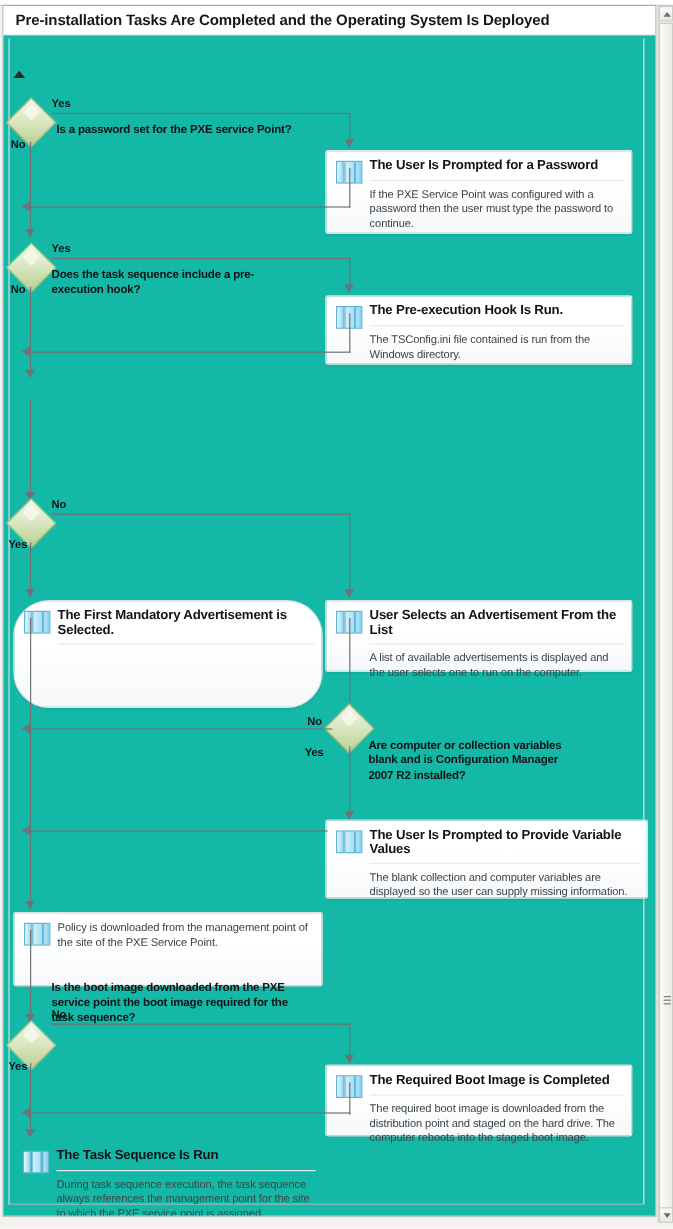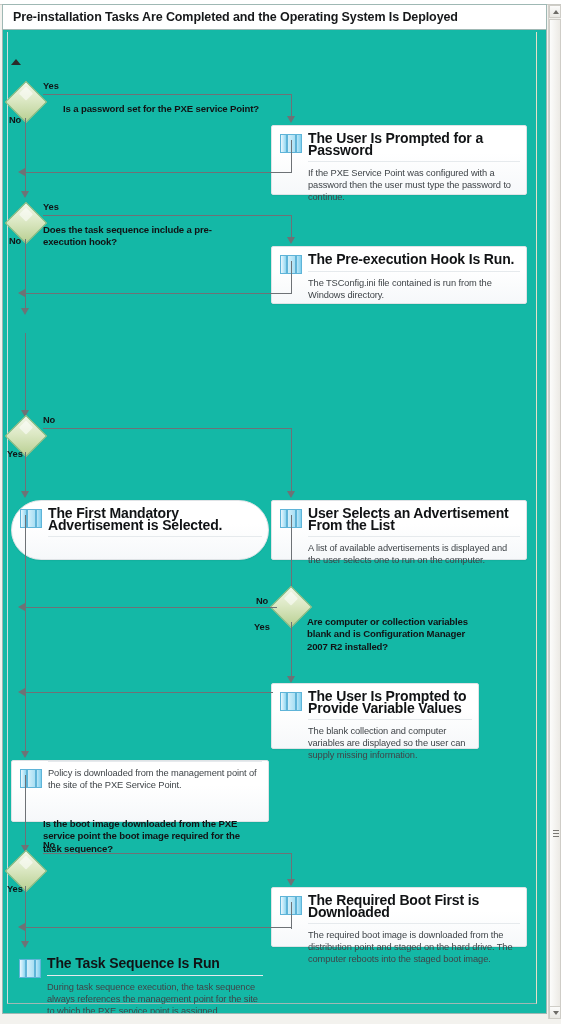--- a/index.html
+++ b/index.html
@@ -115,21 +115,21 @@
 
   .node {
     position:absolute;
     background:linear-gradient(#ffffff 0%, #ffffff 40%, #f6f8fa 100%);
     border:1px solid #dfe3e6;
     border-radius:2px;
     box-sizing:border-box;
     box-shadow:0 1px 1px rgba(0,0,0,0.05);
   }
   .node .ntitle {
-    font-size:14px; font-weight:bold; color:#111315;
+    font-size:11px; font-weight:bold; color:#111315;
     line-height:11.5px;
     padding:7px 6px 5px 36px;
     letter-spacing:-0.15px;
   }
   .node .nrule {
     height:1px; background:#e6eaed; margin:0 6px 0 36px;
   }
   .node .nbody {
     font-size:9.3px; color:#3f4448;
     line-height:12.2px;
@@ -198,21 +198,21 @@
     <div class="canvas">
 
       <div class="inner-edge"></div>
       <div class="caret-up"></div>
 
       <div class="diamond" style="left:8px; top:57px;"></div>
 
       <div class="edge-label" style="left:40px; top:51px;">Yes</div>
       <div class="edge-label" style="left:6px; top:85px;">No</div>
 
-      <div class="q-text" style="left:40px; top:73px; width:230px;padding-left:20px;">Is a password set for the PXE service Point?</div>
+      <div class="q-text" style="left:24px; top:73px; width:230px;padding-left:20px;">Is a password set for the PXE service Point?</div>
 
       <div class="hline" style="left:40px; top:64px; width:249px;"></div>
       <div class="vline" style="left:288px; top:64px; height:24px;"></div>
       <div class="arrow-d" style="left:284px; top:86px;"></div>
 
       <div class="node" style="left:268px; top:95px; width:256px; height:70px;">
         <div class="nicon">
           <div class="slab s1"></div>
             <div class="slab s2"></div>
             <div class="slab s3"></div>
@@ -268,21 +268,21 @@
       <div class="edge-label" style="left:4px; top:419px;">Yes</div>
 
 
       <div class="hline" style="left:40px; top:398px; width:249px;"></div>
       <div class="vline" style="left:288px; top:398px; height:65px;"></div>
       <div class="arrow-d" style="left:284px; top:461px;"></div>
 
       <div class="vline" style="left:22px; top:422px; height:42px;"></div>
       <div class="arrow-d" style="left:18px; top:461px;"></div>
 
-      <div class="node" style="left:8px; top:470px; width:258px; height:60px;border-radius:30px;">
+      <div class="node" style="left:8px; top:470px; width:258px; height:90px;border-radius:30px;">
         <div class="nicon">
           <div class="slab s1"></div>
             <div class="slab s2"></div>
             <div class="slab s3"></div>
         </div>
         <div class="ntitle">The First Mandatory Advertisement is Selected.</div>
         <div class="nrule"></div>
       </div>
 
       <div class="node" style="left:268px; top:470px; width:256px; height:60px;">
@@ -308,21 +308,21 @@
       <div class="edge-label" style="left:251px; top:592px;">Yes</div>
 
       <div class="q-text" style="left:304px; top:586px; width:180px;">Are computer or collection variables blank and is Configuration Manager 2007 R2 installed?</div>
 
       <div class="hline" style="left:22px; top:577px; width:252px;"></div>
       <div class="arrow-l" style="left:15px; top:573px;"></div>
 
       <div class="vline" style="left:288px; top:592px; height:56px;"></div>
       <div class="arrow-d" style="left:284px; top:646px;"></div>
 
-      <div class="node" style="left:268px; top:653px; width:208px; height:66px;">
+      <div class="node" style="left:268px; top:653px; width:269px; height:66px;">
         <div class="nicon">
           <div class="slab s1"></div>
             <div class="slab s2"></div>
             <div class="slab s3"></div>
         </div>
         <div class="ntitle">The User Is Prompted to Provide Variable Values</div>
         <div class="nrule"></div>
         <div class="nbody">The blank collection and computer variables are displayed so the user can supply missing information.</div>
       </div>
 
@@ -352,21 +352,21 @@
       <div class="hline" style="left:40px; top:823px; width:249px;"></div>
       <div class="vline" style="left:288px; top:823px; height:28px;"></div>
       <div class="arrow-d" style="left:284px; top:849px;"></div>
 
       <div class="node" style="left:268px; top:857px; width:256px; height:60px;">
         <div class="nicon">
           <div class="slab s1"></div>
             <div class="slab s2"></div>
             <div class="slab s3"></div>
         </div>
-        <div class="ntitle">The Required Boot First is Downloaded</div>
+        <div class="ntitle">The Required Boot Image is Completed</div>
         <div class="nrule"></div>
         <div class="nbody">The required boot image is downloaded from the distribution point and staged on the hard drive. The computer reboots into the staged boot image.</div>
       </div>
 
       <div class="vline" style="left:288px; top:872px; height:27px;"></div>
       <div class="hline" style="left:22px; top:897px; width:267px;"></div>
       <div class="arrow-l" style="left:15px; top:893px;"></div>
 
       <div class="vline" style="left:22px; top:856px; height:57px;"></div>
       <div class="arrow-d" style="left:18px; top:911px;"></div>

